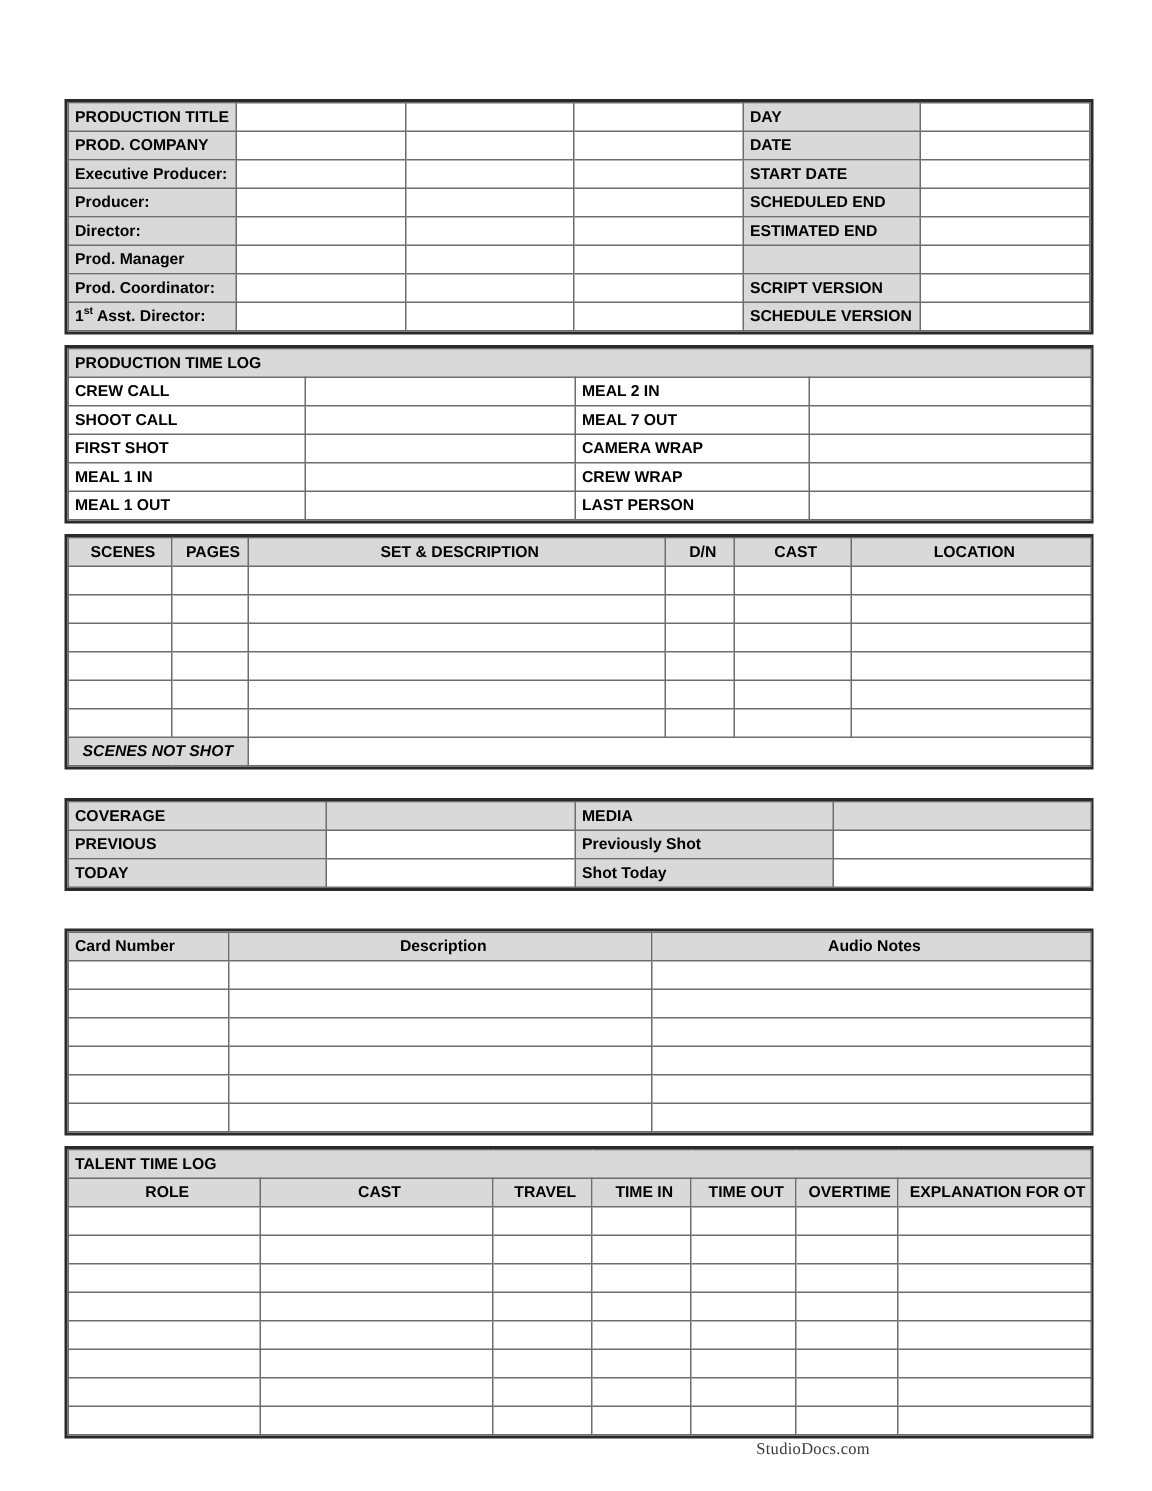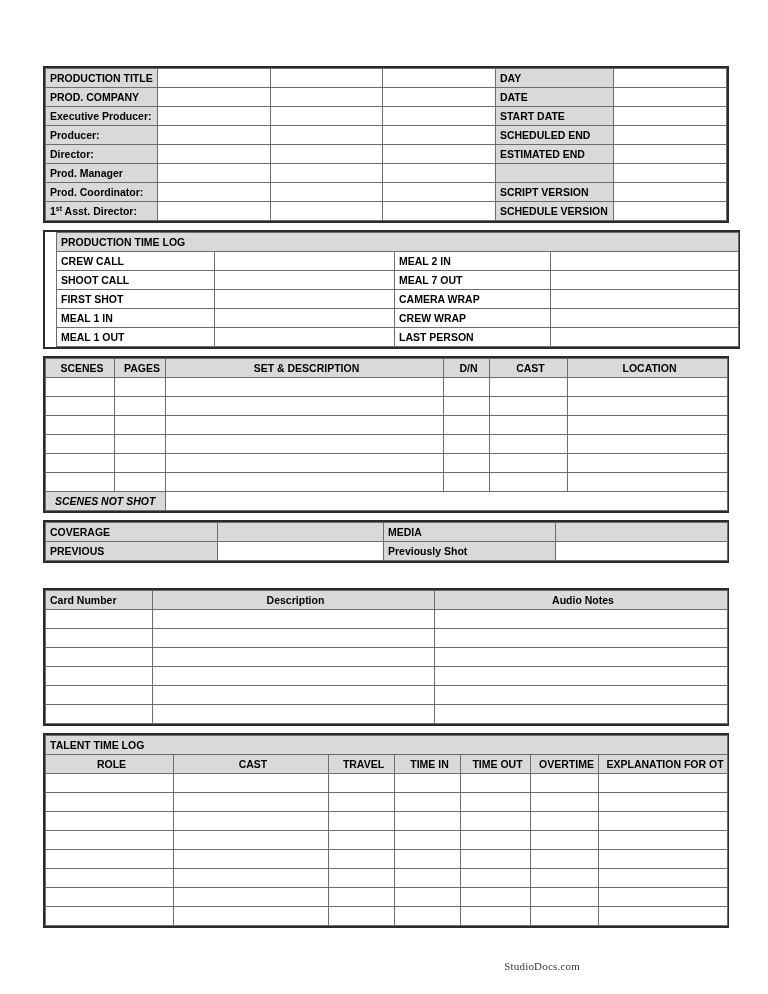--- a/index.html
+++ b/index.html
@@ -153,21 +153,21 @@
             <td></td>
             <td></td>
             <td></td>
             <td class="gray">SCHEDULE VERSION</td>
             <td></td>
           </tr>
         </tbody>
       </table>
     </div>
 
-    <div class="framed block" style="margin-bottom:7px;padding-left:11px;">
+    <div class="framed block" style="margin-bottom:7px;">
       <table class="grid">
         <colgroup>
           <col style="width:158px">
             <col style="width:180px">
             <col style="width:156px">
             <col style="width:188px">
         </colgroup>
         <tbody>
           <tr>
             <td class="gray" colspan="4">PRODUCTION TIME LOG</td>
@@ -199,21 +199,21 @@
           <tr>
             <td>MEAL 1 OUT</td>
             <td></td>
             <td>LAST PERSON</td>
             <td></td>
           </tr>
         </tbody>
       </table>
     </div>
 
-    <div class="framed block" style="margin-bottom:7px;">
+    <div class="framed block" style="margin-bottom:19px;">
       <table class="grid">
         <colgroup>
           <col style="width:69px">
             <col style="width:51px">
             <col style="width:278px">
           <col style="width:46px">
             <col style="width:78px">
             <col style="width:160px">
         </colgroup>
         <tbody>
@@ -293,20 +293,26 @@
           <tr>
             <td class="gray">COVERAGE</td>
             <td class="gray"></td>
             <td class="gray">MEDIA</td>
             <td class="gray"></td>
           </tr>
           <tr>
             <td class="gray">PREVIOUS</td>
             <td></td>
             <td class="gray">Previously Shot</td>
+            <td></td>
+          </tr>
+          <tr>
+            <td class="gray">TODAY</td>
+            <td></td>
+            <td class="gray">Shot Today</td>
             <td></td>
           </tr>
         </tbody>
       </table>
     </div>
 
     <div class="framed block" style="margin-bottom:7px;">
       <table class="grid">
         <colgroup>
           <col style="width:107px">

